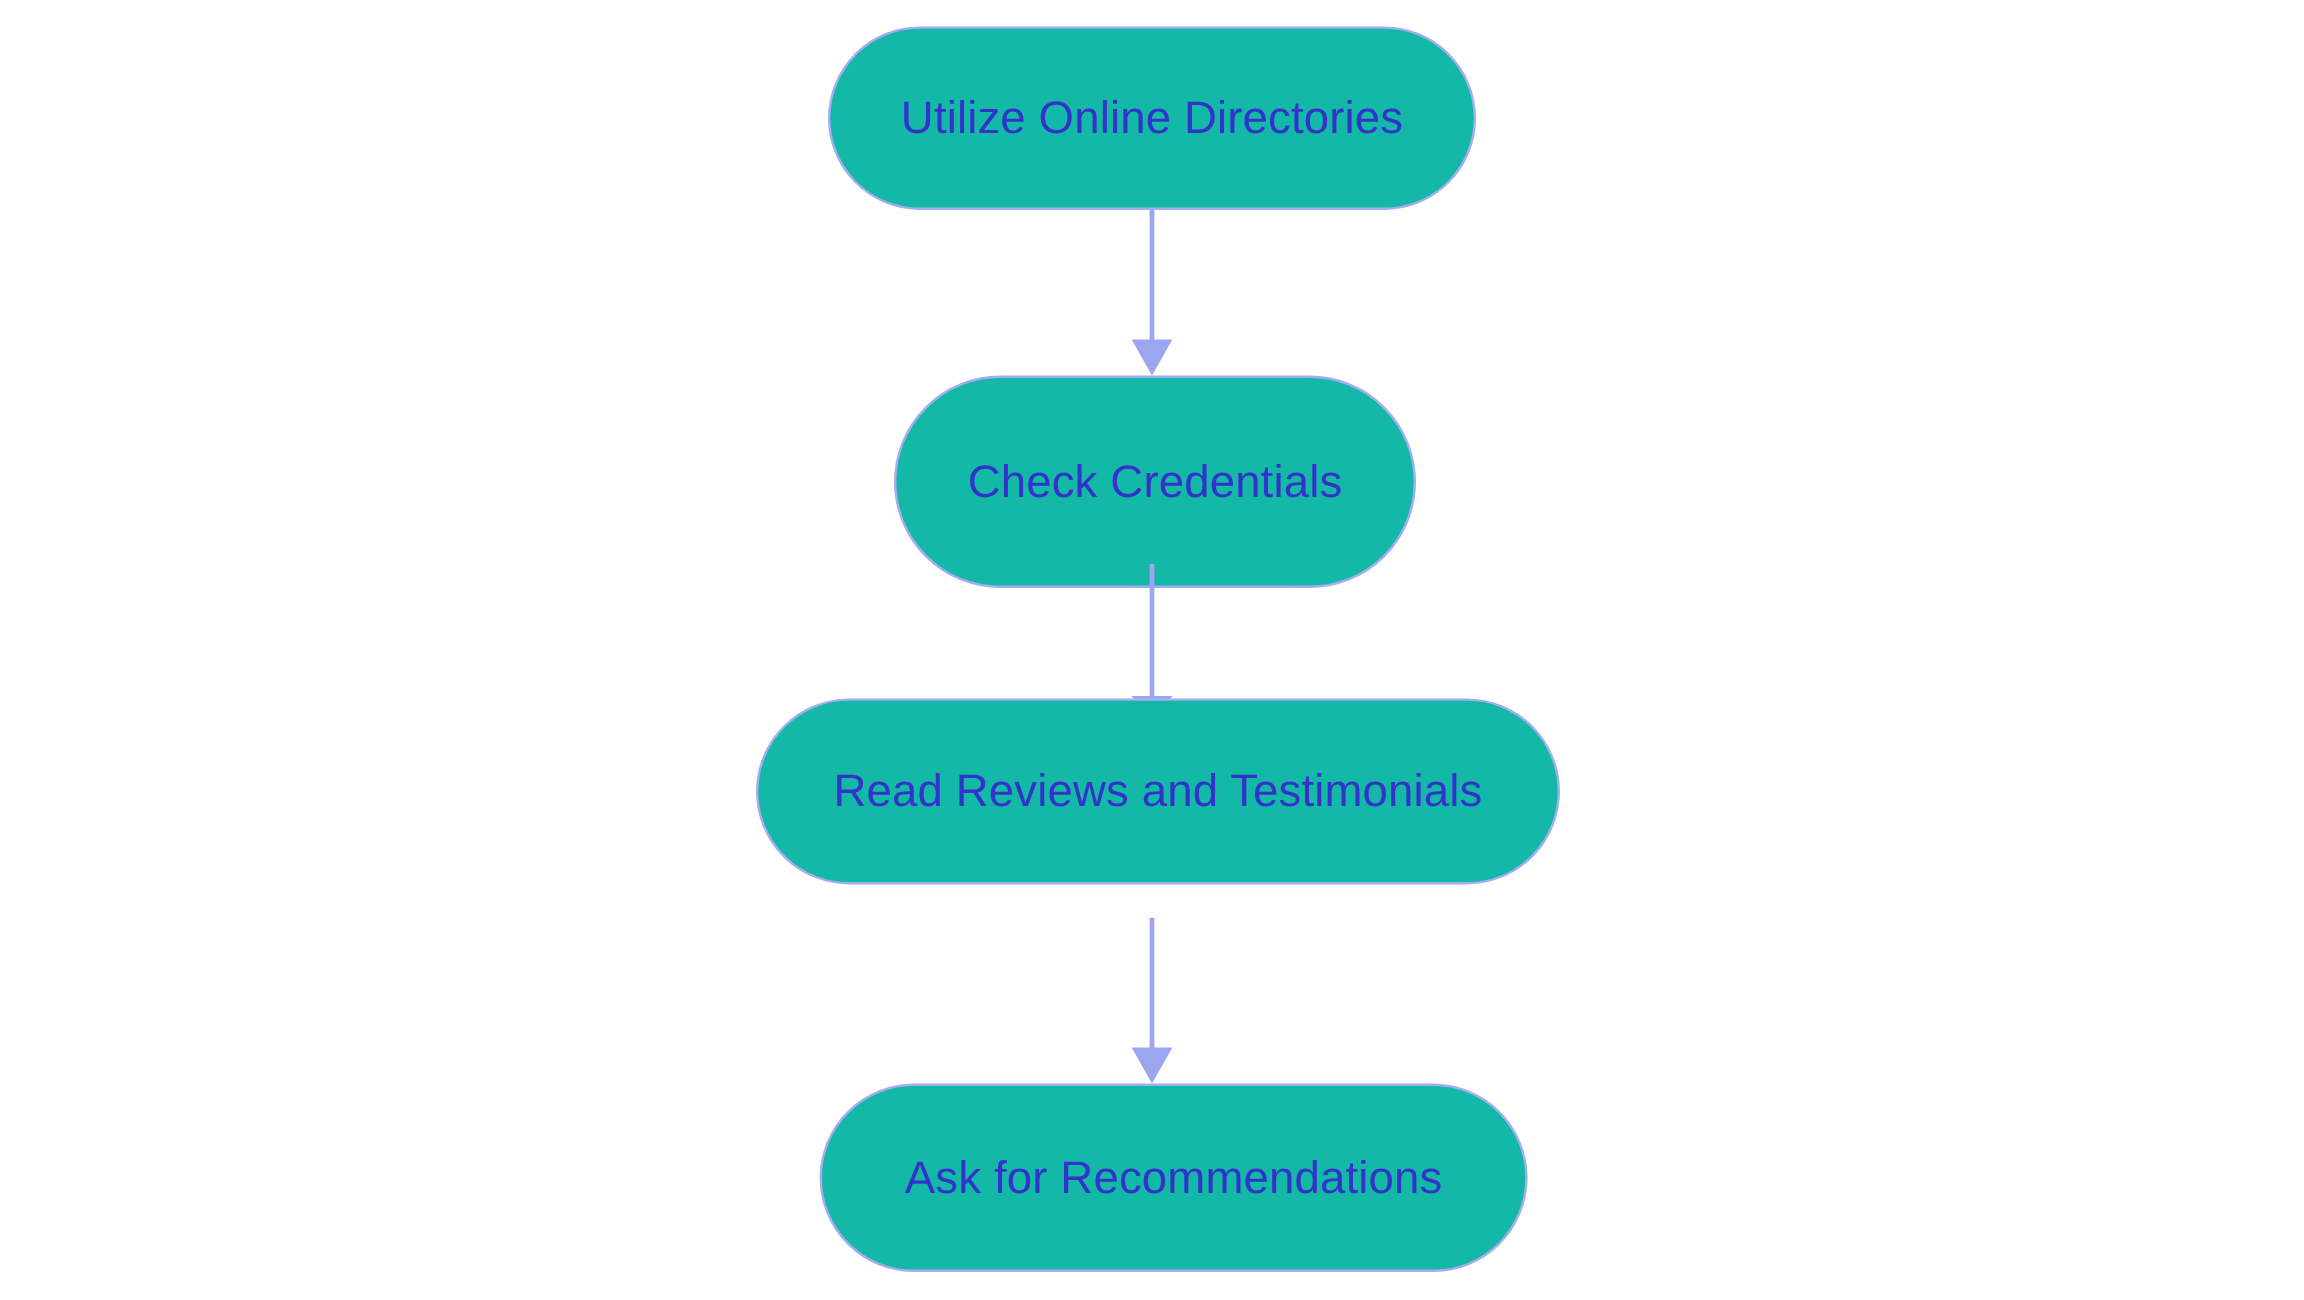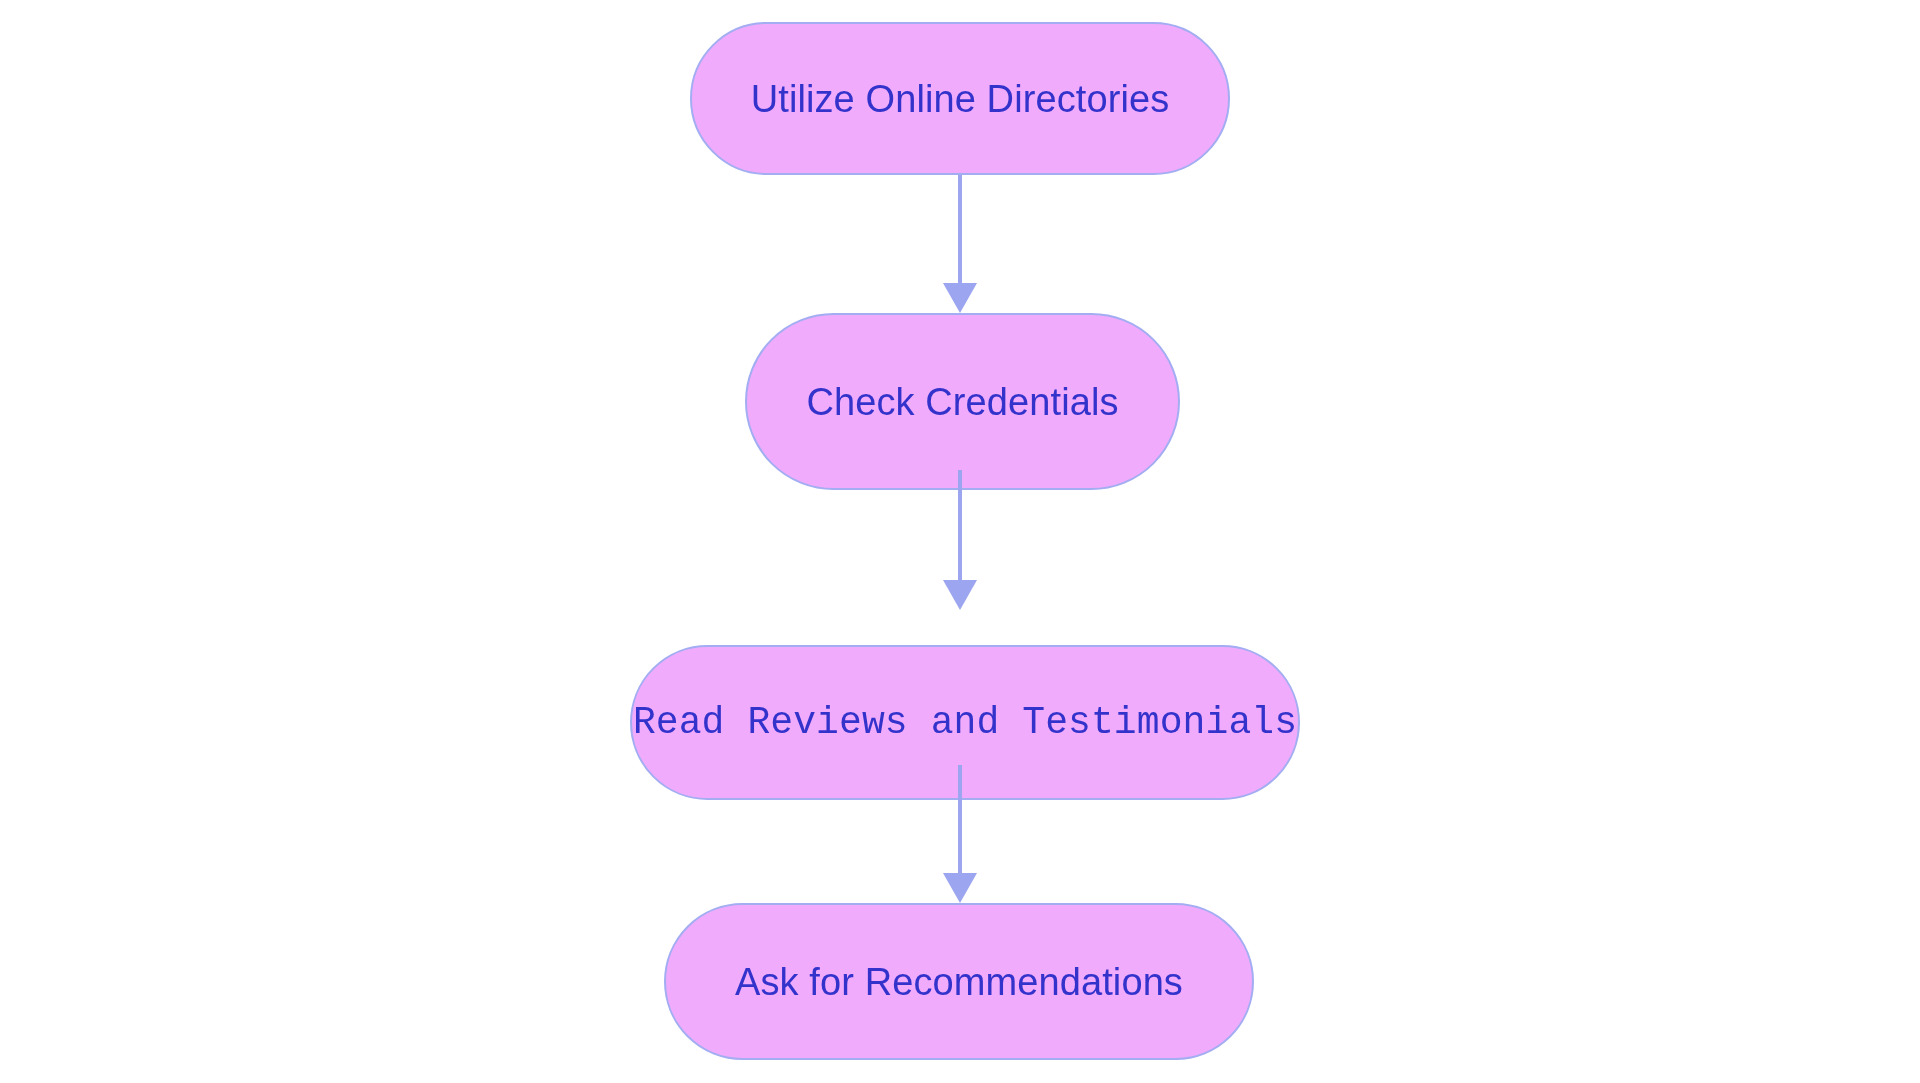--- a/index.html
+++ b/index.html
@@ -21,21 +21,21 @@
     height: 1083px;
     background: #ffffff;
   }
 
   .flow-node {
     position: absolute;
     box-sizing: border-box;
     display: flex;
     align-items: center;
     justify-content: center;
-    background: #f0abfc;
+    background: #14b8a6;
     border: 2px solid #a3adf2;
     border-radius: 999px;
     color: #3333cc;
     font-size: 38px;
     line-height: 1;
     letter-spacing: 0.1px;
     white-space: nowrap;
     font-weight: 400;
   }
 
@@ -43,22 +43,22 @@
     color: #3333cc;
     font-size: 38px;
     line-height: 1;
     white-space: nowrap;
     pointer-events: none;
   }
 
   
   #node-0 { left: 690px;  top: 22px;   width: 540px; height: 153px; }
   #node-1 { left: 745px;  top: 313px;  width: 435px; height: 177px; }
-  #node-2 { left: 630px;  top: 645px;  width: 670px; height: 155px; font-family: Liberation Mono, monospace; }
-  #node-3 { left: 664px;  top: 903px;  width: 590px; height: 157px; }
+  #node-2 { left: 630px;  top: 582px;  width: 670px; height: 155px; }
+  #node-3 { left: 683px;  top: 903px;  width: 590px; height: 157px; }
 
   
   .connector {
     position: absolute;
     left: 0;
     top: 0;
     width: 1920px;
     height: 1083px;
     pointer-events: none;
   }

